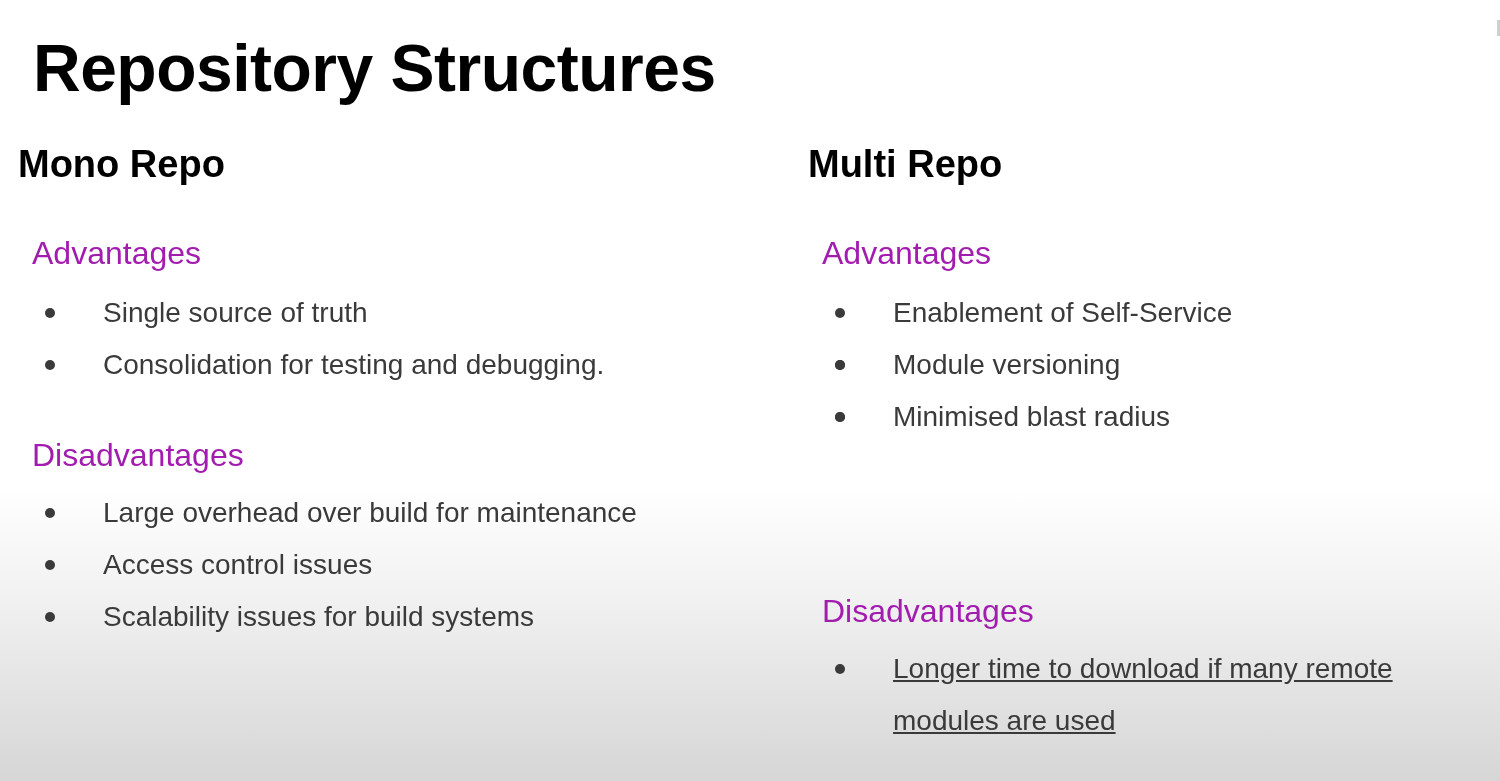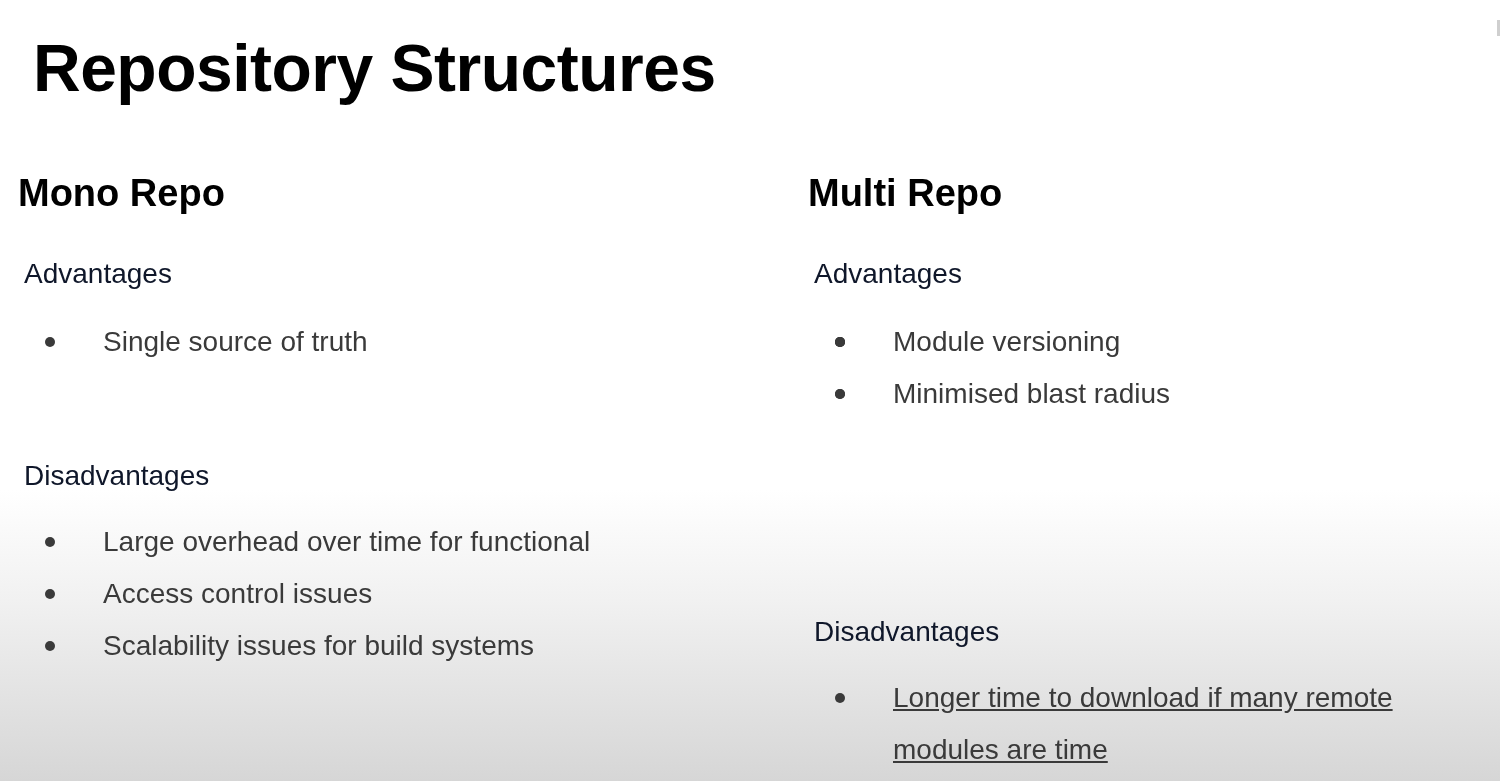--- a/index.html
+++ b/index.html
@@ -32,36 +32,36 @@
     .edge-mark {
       position: absolute;
       left: 1497px;
       top: 20px;
       width: 3px;
       height: 16px;
       background: #cfcfcf;
     }
     .column {
       position: absolute;
-      top: 166px;
+      top: 137px;
     }
     .col-left { left: 18px; width: 760px; }
     .col-right { left: 808px; width: 692px; }
     .col-heading {
       font-size: 38px;
       font-weight: bold;
       color: #000000;
       margin: 0;
       line-height: 54px;
       height: 54px;
     }
     .section-label {
-      font-size: 28px;
-      color: #0f172a;
-      margin: 8px;
+      font-size: 32px;
+      color: #a21caf;
+      margin: 16px;
       line-height: 40px;
       position: absolute;
       left: -2px;
     }
     ul.bullets {
       list-style: none;
       margin: 0;
       padding: 0;
       position: absolute;
       left: 0;
@@ -94,44 +94,45 @@
 <div class="slide">
   <h1 class="title">Repository Structures</h1>
   <div class="edge-mark"></div>
 
   <section class="column col-left">
     <h2 class="col-heading">Mono Repo</h2>
 
     <p class="section-label" style="top:80px;">Advantages</p>
     <ul class="bullets" style="top:150px;">
       <li><span class="dot"></span><span>Single source of truth</span></li>
+      <li><span class="dot"></span><span>Consolidation for testing and debugging.</span></li>
     </ul>
 
     <p class="section-label" style="top:282px;">Disadvantages</p>
     <ul class="bullets" style="top:350px;">
-      <li><span class="dot"></span><span>Large overhead over time for functional</span></li>
+      <li><span class="dot"></span><span>Large overhead over build for maintenance</span></li>
       <li><span class="dot"></span><span>Access control issues</span></li>
       <li><span class="dot"></span><span>Scalability issues for build systems</span></li>
     </ul>
   </section>
 
   <section class="column col-right">
     <h2 class="col-heading">Multi Repo</h2>
 
     <p class="section-label" style="top:80px;">Advantages</p>
     <ul class="bullets" style="top:150px;">
-      <li><span class="dot"></span></li>
+      <li><span class="dot"></span><span>Enablement of Self-Service</span></li>
       <li><span class="dot"></span></li>
       <li><span class="dot"></span><span>Module versioning</span></li>
       <li><span class="dot"></span></li>
       <li><span class="dot"></span><span>Minimised blast radius</span></li>
     </ul>
 
     <p class="section-label" style="top:438px;">Disadvantages</p>
     <ul class="bullets" style="top:506px;">
       <li>
         <span class="dot"></span>
         <span class="wrap-line">Longer time to download if many remote</span>
-        <span class="wrap-line">modules are time</span>
+        <span class="wrap-line">modules are used</span>
       </li>
     </ul>
   </section>
 </div>
 
 </body></html>

